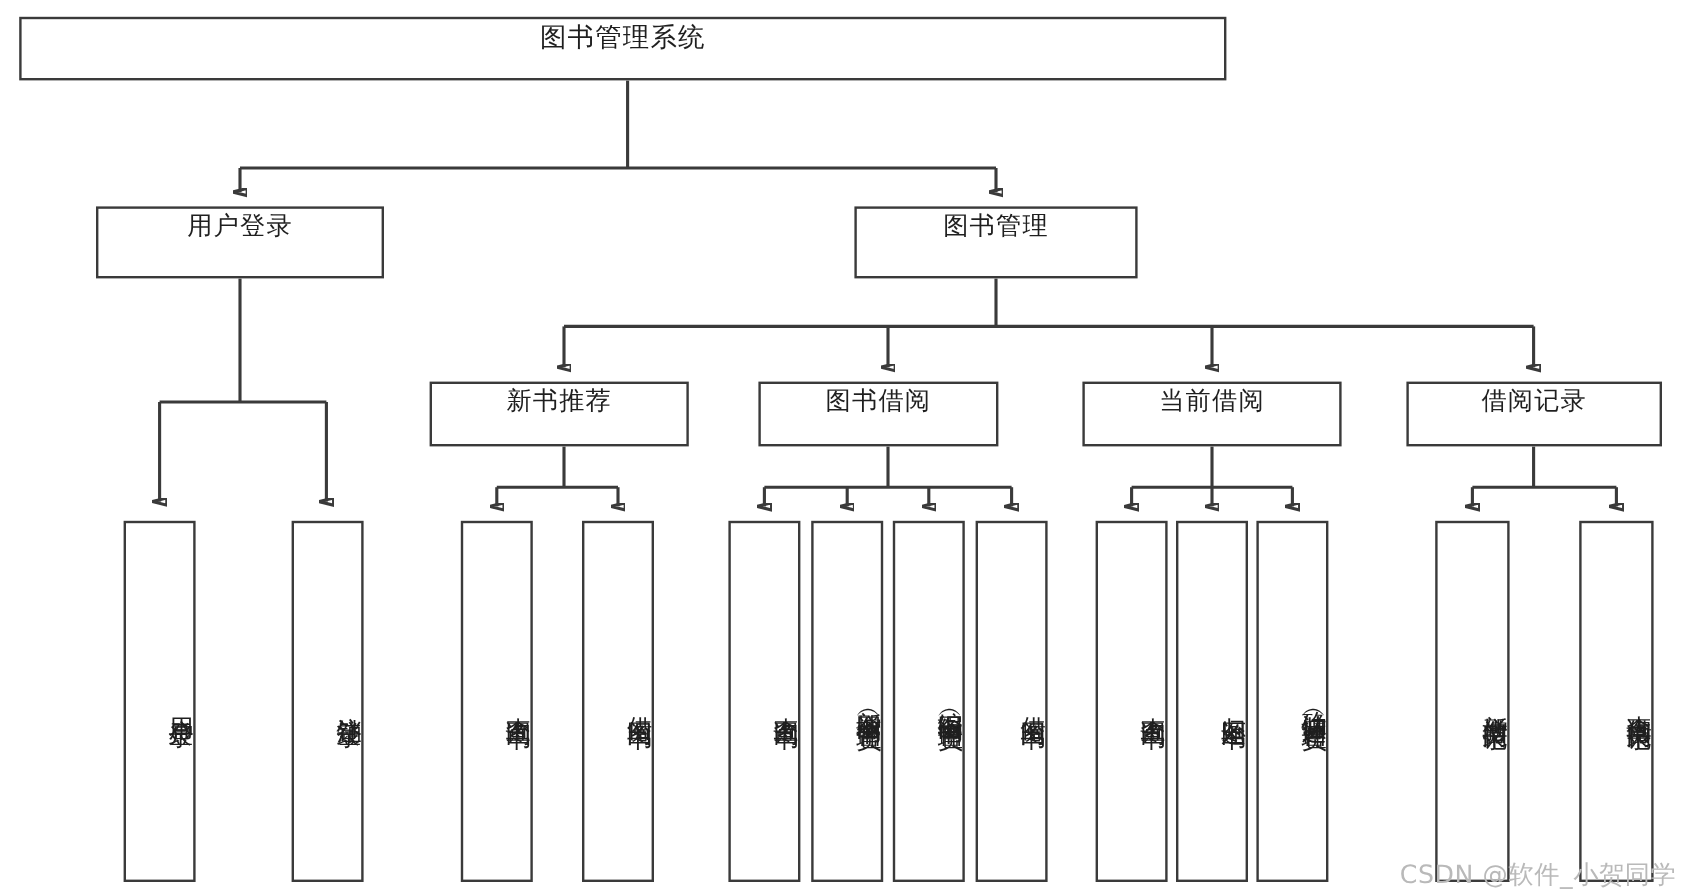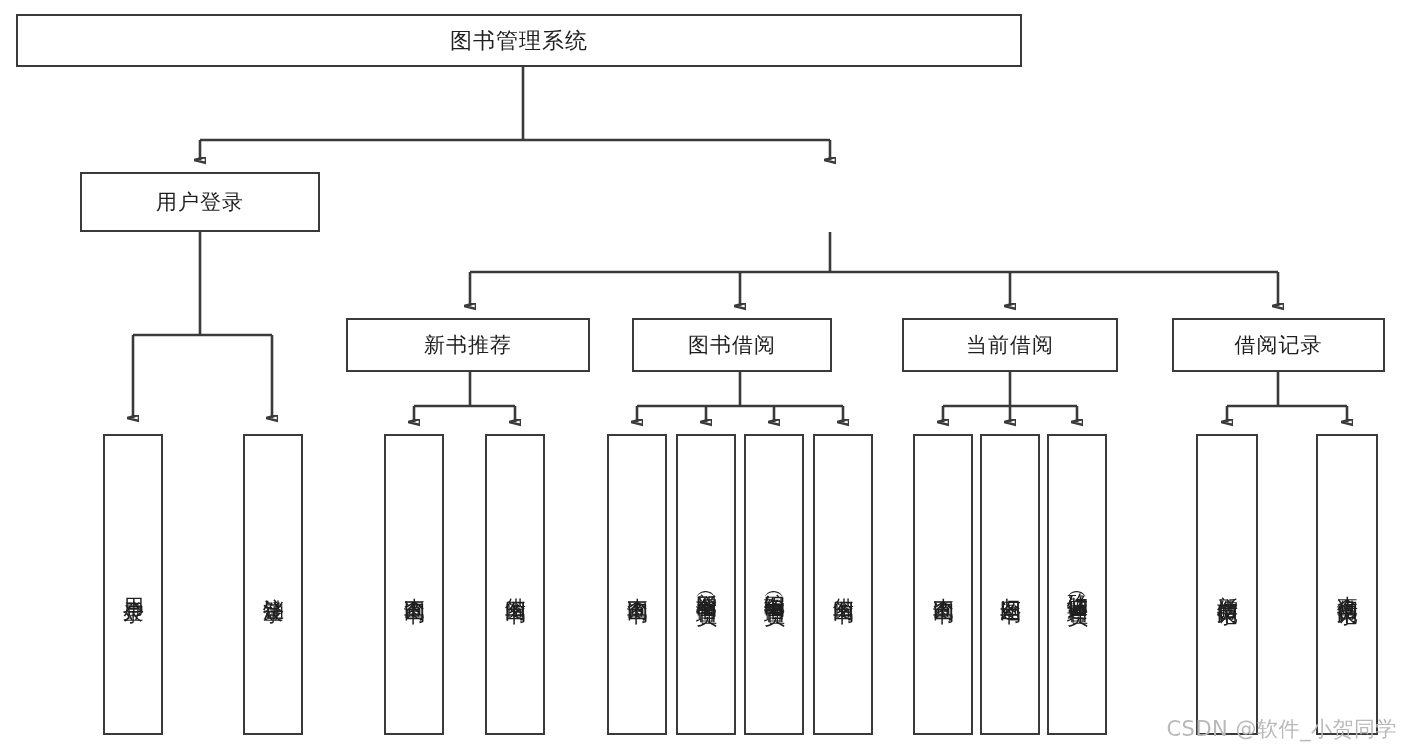--- a/index.html
+++ b/index.html
@@ -12,21 +12,20 @@
   }
   #diagram{
     position:absolute;left:0;top:0;width:1405px;height:747px;
   }
   .node{
     position:absolute;
     box-sizing:border-box;
     background:#ffffff;
     border:2.5px solid #3a3a3a;
     display:flex;
-    align-items:center;
     justify-content:center;
     color:#1f1f1f;
   }
   .node.h-text{
     font-size:21px;
     letter-spacing:1px;
   }
   .node.root{ font-size:22px; }
   .node.v-text{
     writing-mode:vertical-rl;
@@ -116,22 +115,25 @@
   </svg>
 
   <div class="node h-text root" style="left:16px;top:14px;width:1006px;height:53px;">
     <span>图书管理系统</span>
   </div>
 
   <div class="node h-text" style="left:80px;top:172px;width:240px;height:60px;">
     <span>用户登录</span>
   </div>
 
+  <div class="node h-text" style="left:712px;top:172px;width:236px;height:60px;">
+    <span>图书管理</span>
+  </div>
 
-  <div class="node h-text" style="left:346px;top:318px;width:244px;height:54px;">
+  <div class="node h-text" style="left:358px;top:318px;width:216px;height:54px;">
     <span>新书推荐</span>
   </div>
 
   <div class="node h-text" style="left:632px;top:318px;width:200px;height:54px;">
     <span>图书借阅</span>
   </div>
 
   <div class="node h-text" style="left:902px;top:318px;width:216px;height:54px;">
     <span>当前借阅</span>
   </div>

